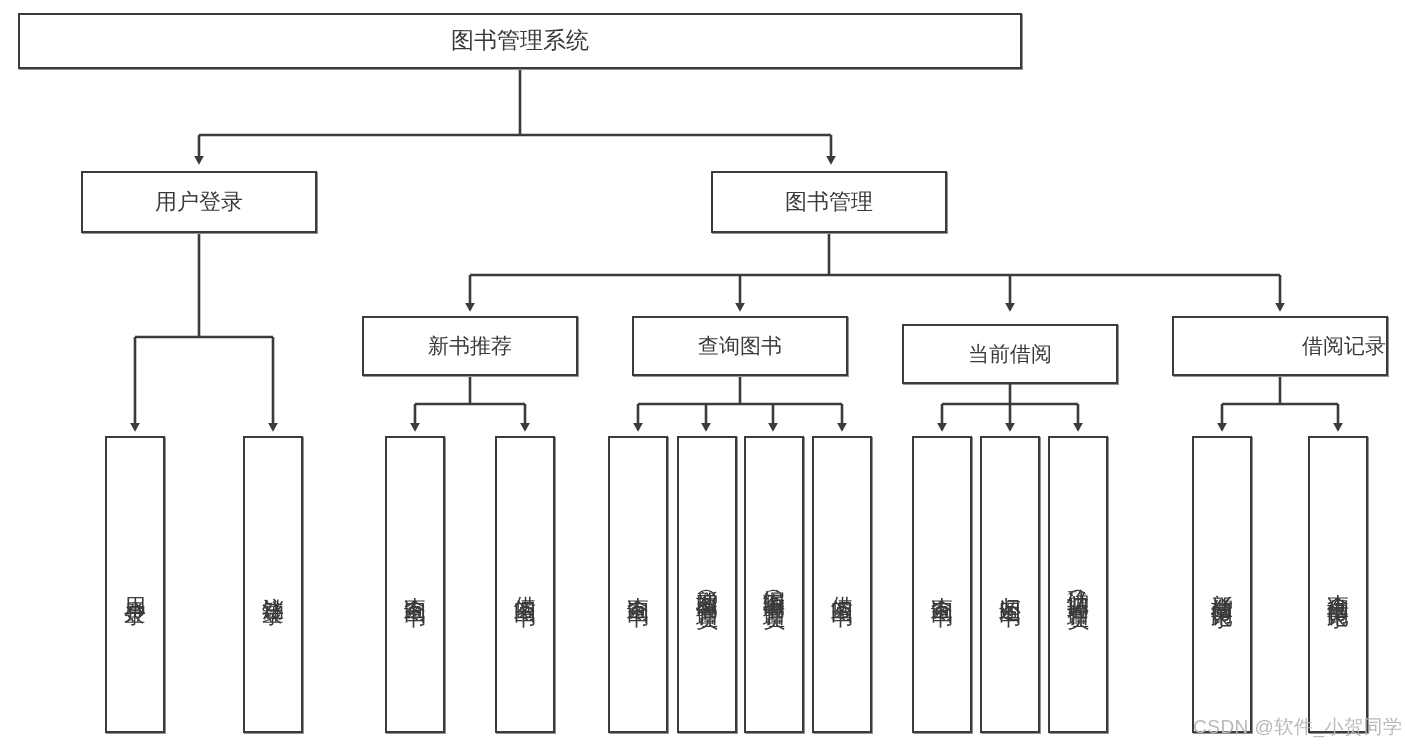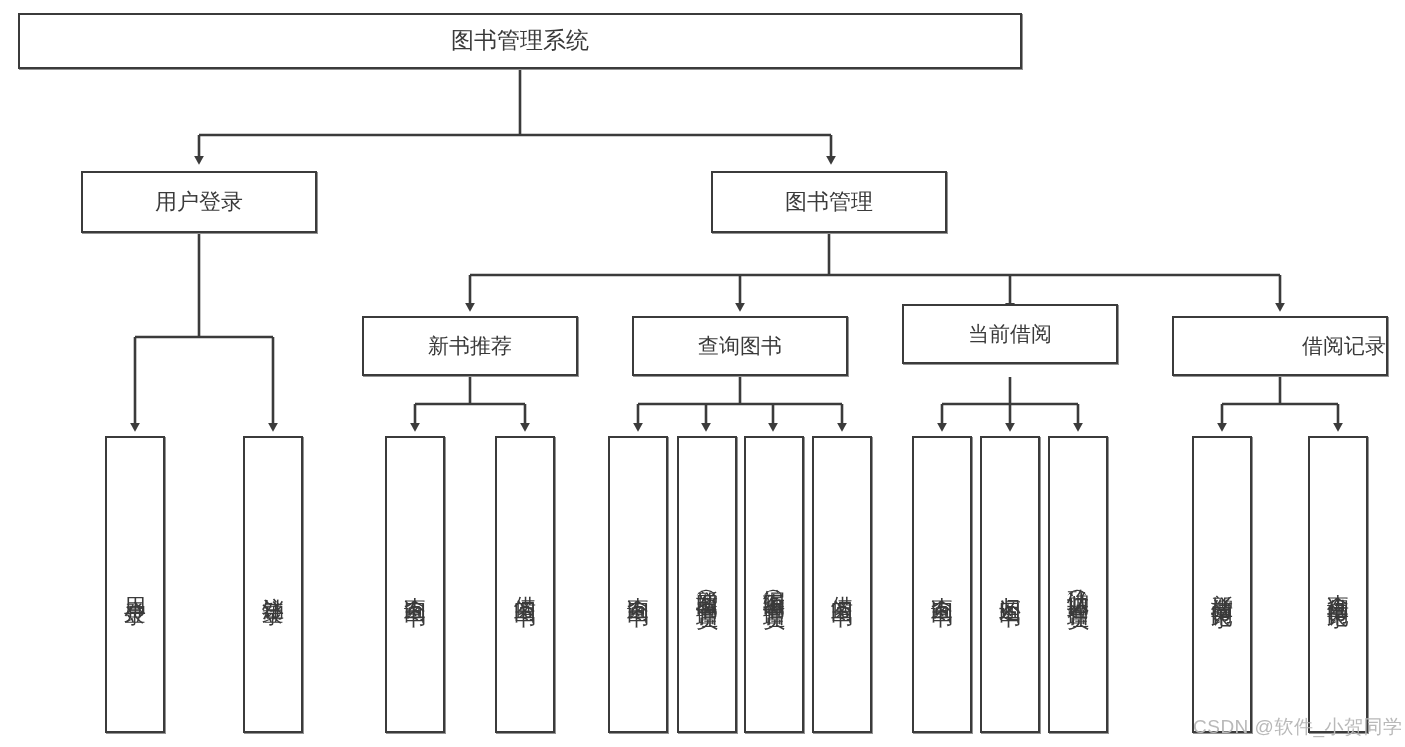--- a/index.html
+++ b/index.html
@@ -129,21 +129,21 @@
   <div class="node level3" style="left:362px; top:316px; width:216px; height:60px;">
     <span class="label">新书推荐</span>
   </div>
 
   <div class="node level2" style="left:711px; top:171px; width:236px; height:62px;">
     <span class="label">图书管理</span>
   </div>
   <div class="node level3" style="left:632px; top:316px; width:216px; height:60px;">
     <span class="label">查询图书</span>
   </div>
-  <div class="node level3" style="left:902px; top:304px; width:216px; height:60px;">
+  <div class="node level3" style="left:902px; top:324px; width:216px; height:60px;">
     <span class="label">当前借阅</span>
   </div>
   <div class="node level3" style="left:1172px; top:316px; width:216px; height:60px;justify-content:flex-end;">
     <span class="label">借阅记录</span>
   </div>
 
   <div class="node leaf" style="left:105px; top:436px; width:60px; height:297px;">
     <span class="label">用户登录</span>
   </div>
   <div class="node leaf" style="left:243px; top:436px; width:60px; height:297px;">

